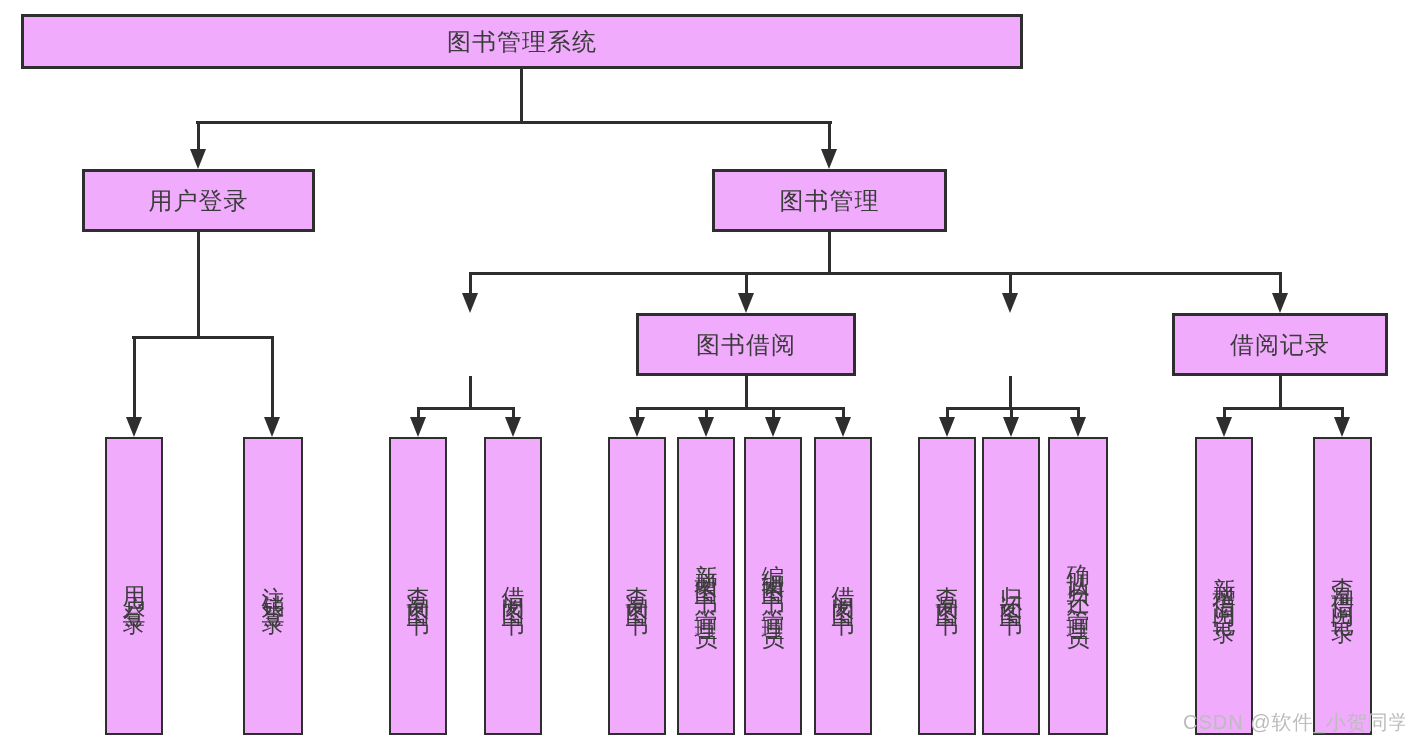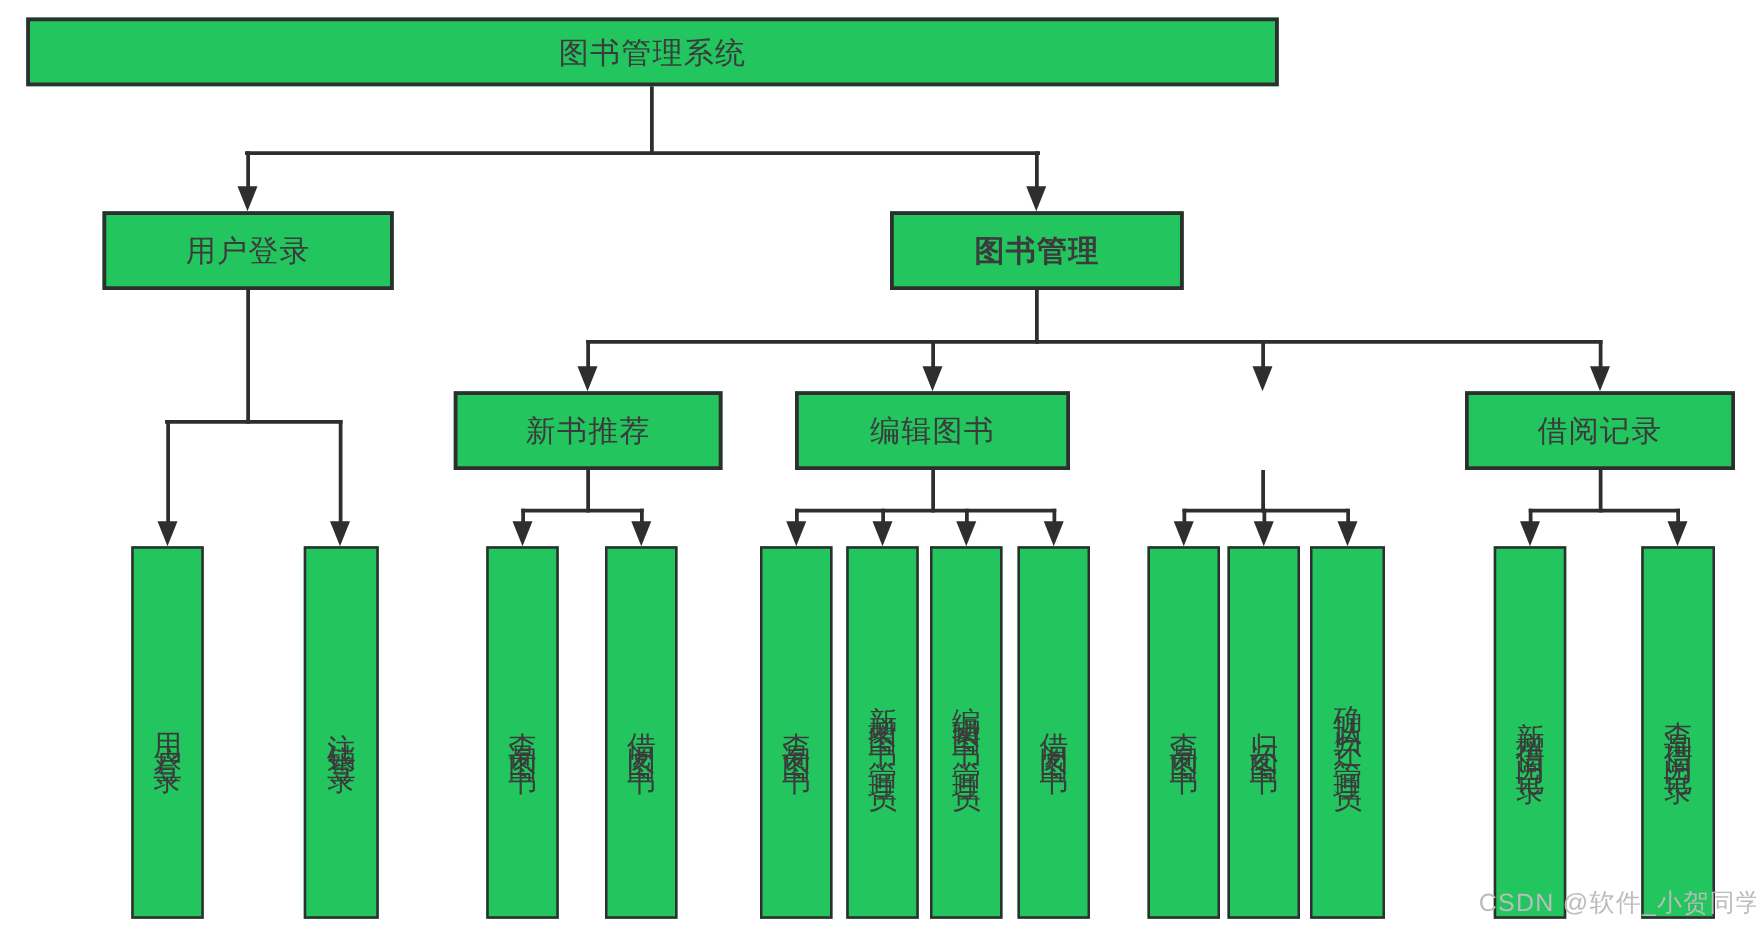--- a/index.html
+++ b/index.html
@@ -6,21 +6,21 @@
   .canvas {
     position: relative;
     width: 1405px;
     height: 747px;
     background: #ffffff;
     font-family: "Liberation Sans", "DejaVu Sans", sans-serif;
     overflow: hidden;
   }
   .box {
     position: absolute;
-    background: #22c55e;
+    background: #f0abfc;
     border: 3px solid #2e2e2e;
     box-sizing: border-box;
     display: flex;
     align-items: center;
     justify-content: center;
     color: #3b3b3b;
     z-index: 2;
   }
   .box.h {
     font-size: 24px;
@@ -64,42 +64,41 @@
   <div class="box h" style="left:21px; top:14px; width:1002px; height:55px;">图书管理系统</div>
 
   <div class="vl" style="left:520px; top:69px; height:55px;"></div>
   <div class="hl" style="left:196px; top:121px; width:636px;"></div>
   <div class="vl" style="left:197px; top:121px; height:30px;"></div>
   <div class="arrow" style="left:190px; top:149px;"></div>
   <div class="vl" style="left:828px; top:121px; height:30px;"></div>
   <div class="arrow" style="left:821px; top:149px;"></div>
 
   <div class="box h" style="left:82px; top:169px; width:233px; height:63px;">用户登录</div>
-  <div class="box h" style="left:712px; top:169px; width:235px; height:63px;font-weight:bold;">图书管理</div>
+  <div class="box h" style="left:712px; top:169px; width:235px; height:63px;">图书管理</div>
 
   <div class="vl" style="left:197px; top:232px; height:107px;"></div>
   <div class="hl" style="left:132px; top:336px; width:142px;"></div>
   <div class="vl" style="left:133px; top:336px; height:83px;"></div>
   <div class="arrow" style="left:126px; top:417px;"></div>
   <div class="vl" style="left:271px; top:336px; height:83px;"></div>
   <div class="arrow" style="left:264px; top:417px;"></div>
 
   <div class="vl" style="left:828px; top:232px; height:43px;"></div>
   <div class="hl" style="left:469px; top:272px; width:813px;"></div>
   <div class="vl" style="left:469px; top:272px; height:23px;"></div>
   <div class="arrow" style="left:462px; top:293px;"></div>
   <div class="vl" style="left:745px; top:272px; height:23px;"></div>
   <div class="arrow" style="left:738px; top:293px;"></div>
   <div class="vl" style="left:1009px; top:272px; height:23px;"></div>
   <div class="arrow" style="left:1002px; top:293px;"></div>
   <div class="vl" style="left:1279px; top:272px; height:23px;"></div>
   <div class="arrow" style="left:1272px; top:293px;"></div>
 
-  <div class="box h" style="left:363px; top:313px; width:215px; height:63px;">新书推荐</div>
-  <div class="box h" style="left:636px; top:313px; width:220px; height:63px;">编辑图书</div>
+  <div class="box h" style="left:636px; top:313px; width:220px; height:63px;">图书借阅</div>
   <div class="box h" style="left:1172px; top:313px; width:216px; height:63px;">借阅记录</div>
 
   <div class="vl" style="left:469px; top:376px; height:34px;"></div>
   <div class="hl" style="left:417px; top:407px; width:98px;"></div>
   <div class="vl" style="left:417px; top:407px; height:12px;"></div>
   <div class="arrow" style="left:410px; top:417px;"></div>
   <div class="vl" style="left:512px; top:407px; height:12px;"></div>
   <div class="arrow" style="left:505px; top:417px;"></div>
 
   <div class="vl" style="left:745px; top:376px; height:34px;"></div>

